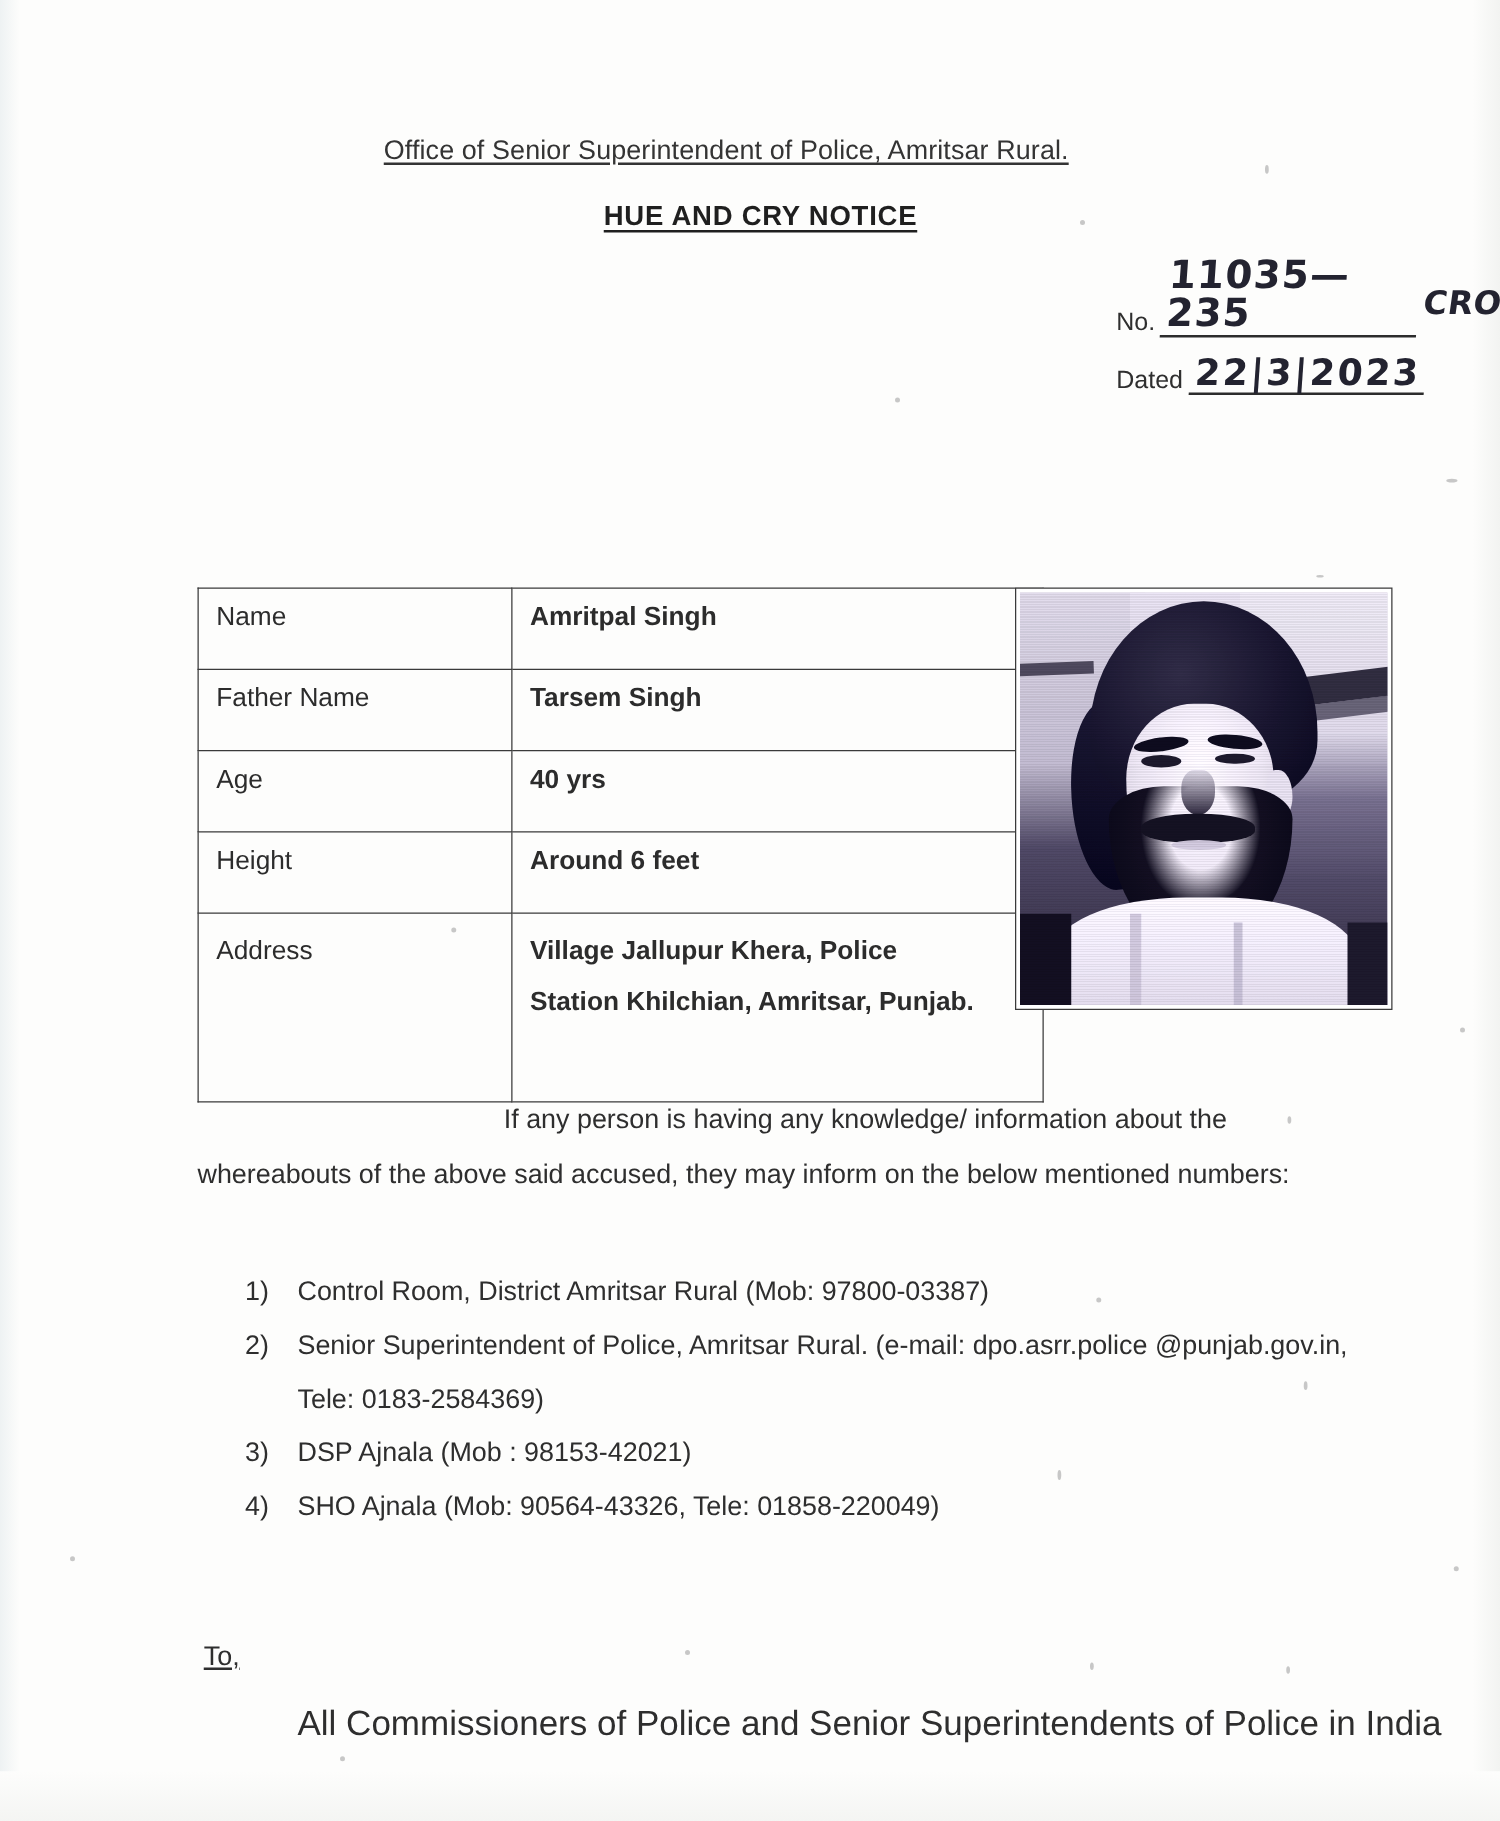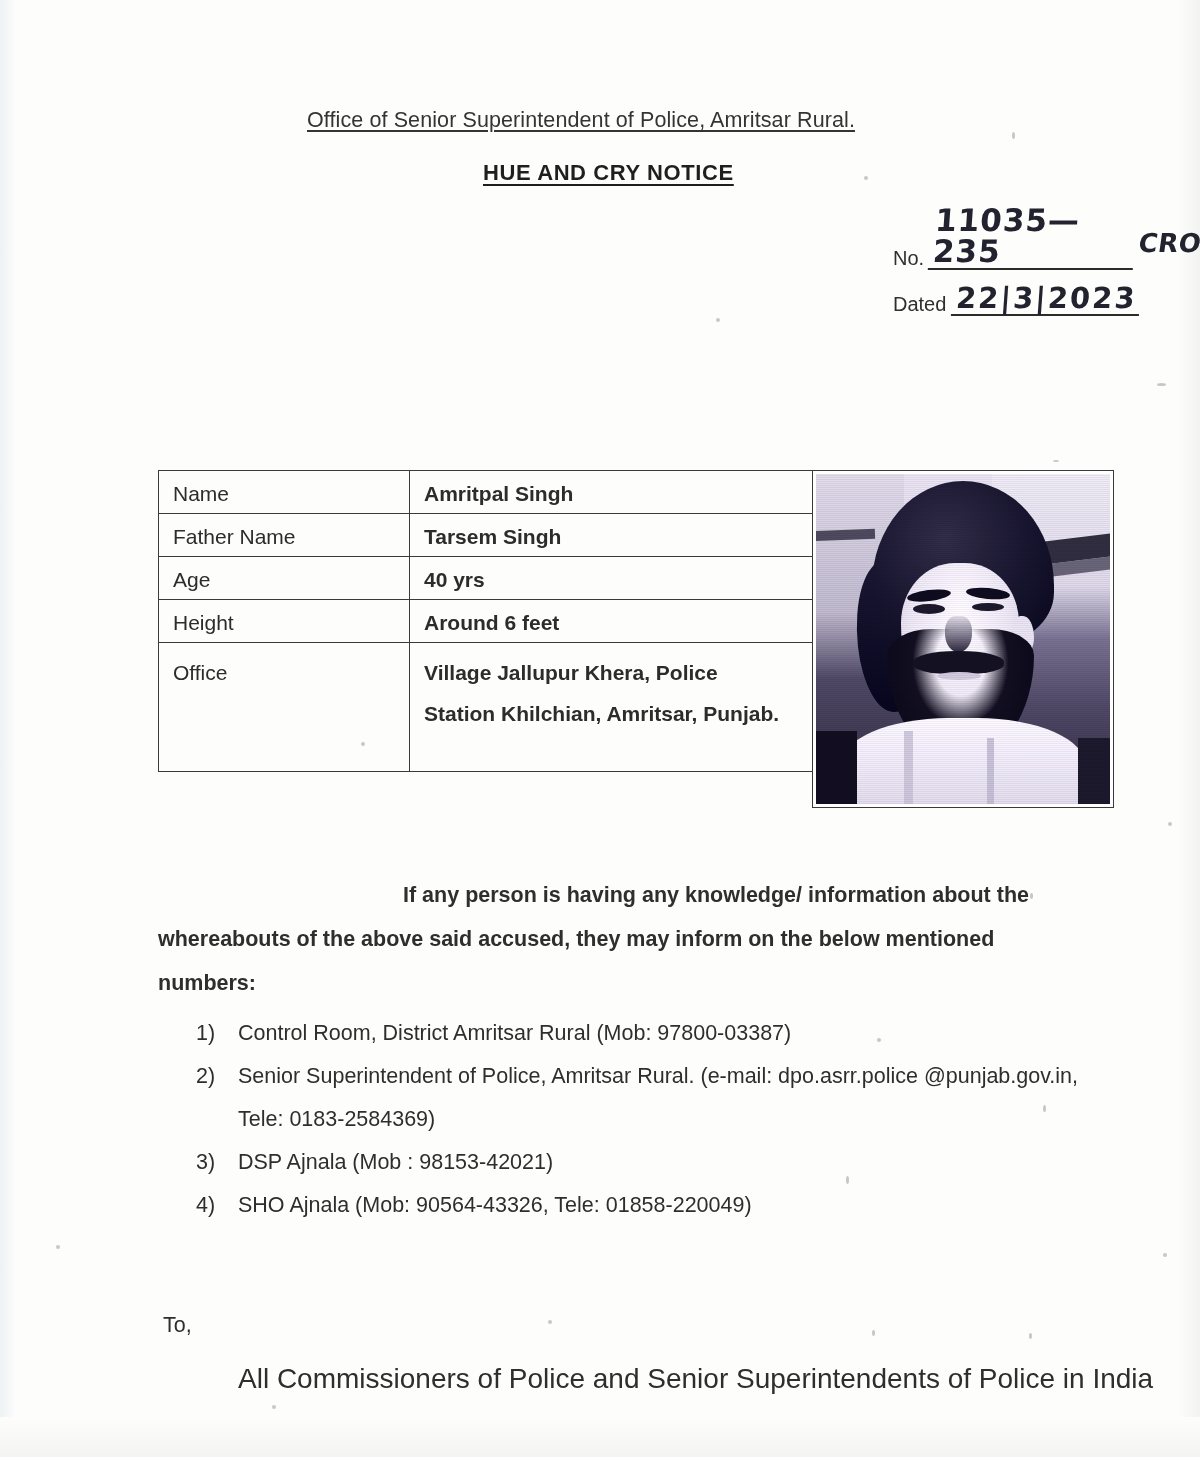--- a/index.html
+++ b/index.html
@@ -57,32 +57,32 @@
   }
   .hw-row.dated .hw-value{font-size:29px;letter-spacing:2px;}
 
   
   .para{
     position:absolute;left:158px;width:930px;
     font-size:21.5px;line-height:44px;color:#2e2e2e;
     text-indent:150px;
   }
   #intro-para{top:372px;}
-  #inform-para{top:873px;text-indent:245px;font-weight:bold;}
+  #inform-para{top:873px;text-indent:245px;}
 
   
   .info-table{
     position:absolute;left:158px;top:470px;
     width:648px;border-collapse:collapse;
     table-layout:fixed;
   }
   .info-table td{
     border:1.6px solid #3a3a3a;
     font-size:21px;color:#2c2c2c;
-    padding:7px 0 3px 14px;
+    padding:7px 0 25px 14px;
     height:32px;vertical-align:middle;
   }
   .info-table td.key{width:236px;}
   .info-table td.val{width:410px;font-weight:bold;}
   .info-table tr.addr td{vertical-align:top;height:116px;line-height:41px;padding-top:9px;}
 
   
   .photo-frame{
     position:absolute;left:812px;top:470px;
     width:302px;height:338px;
@@ -174,21 +174,21 @@
   
   .contact-list{
     position:absolute;left:196px;top:1012px;width:900px;
     font-size:21.5px;line-height:43px;color:#2e2e2e;
   }
   .contact-item{display:flex;align-items:flex-start;}
   .ci-num{width:42px;flex:0 0 42px;}
   .ci-text{flex:1;}
 
   
-  .to-label{position:absolute;left:163px;top:1313px;font-size:21.5px;color:#2e2e2e;}
+  .to-label{position:absolute;left:163px;top:1313px;font-size:21.5px;color:#2e2e2e;text-decoration:underline;}
   .to-target{position:absolute;left:238px;top:1363px;font-size:28px;color:#2e2e2e;white-space:nowrap;}
 
   
   .speck{position:absolute;background:#9a9a9a;border-radius:50%;opacity:.55;}
 </style>
 </head>
 <body>
 
 <div class="scan-edge-left"></div>
 <div class="scan-edge-right"></div>
@@ -225,21 +225,21 @@
       </tr>
       <tr>
         <td class="key">Age</td>
         <td class="val">40 yrs</td>
       </tr>
       <tr>
         <td class="key">Height</td>
         <td class="val">Around 6 feet</td>
       </tr>
       <tr class="addr">
-        <td class="key">Office</td>
+        <td class="key">Address</td>
         <td class="val">
           <div>Village Jallupur Khera, Police</div>
           <div>Station Khilchian, Amritsar, Punjab.</div>
         </td>
       </tr>
     </tbody>
   </table>
 
   <div class="photo-frame">
     <div class="photo-inner">

